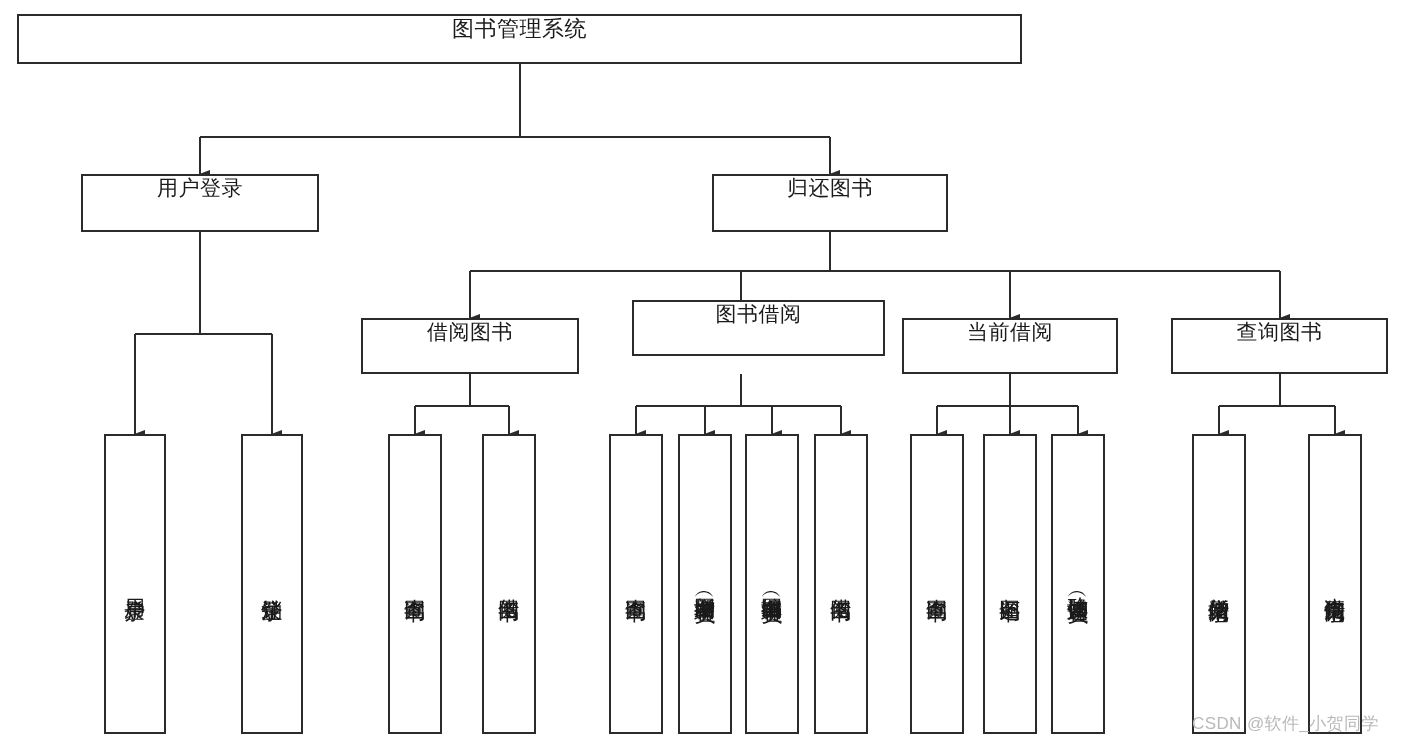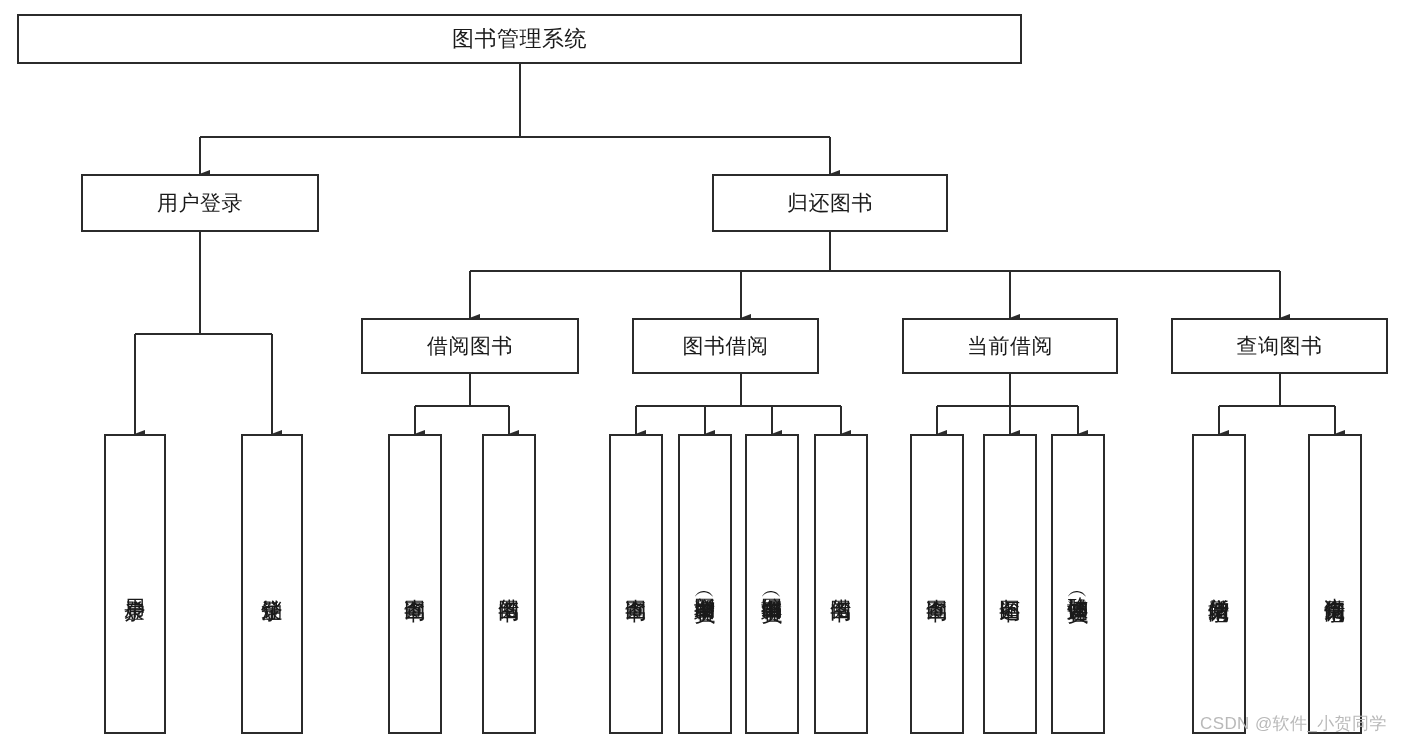--- a/index.html
+++ b/index.html
@@ -27,21 +27,21 @@
     width: 1405px;
     height: 747px;
     pointer-events: none;
   }
   .node {
     position: absolute;
     box-sizing: border-box;
     background: #ffffff;
     border: 2px solid #2b2b2b;
     display: flex;
-    align-items: center;
+    align-items: flex-start;
     justify-content: center;
     overflow: hidden;
   }
   .node-label {
     color: #1a1a1a;
     text-align: center;
     line-height: 1.18;
     white-space: nowrap;
   }
   
@@ -67,21 +67,20 @@
   }
   .watermark {
     position: absolute;
     left: 1192px;
     top: 712px;
     font-size: 17px;
     color: #b9b9b9;
     white-space: nowrap;
     letter-spacing: 0.4px;
     font-family: "Liberation Sans", "DejaVu Sans", sans-serif;
-    padding-left: 8px;
   }
 </style>
 </head>
 <body>
 
 <div id="diagram-root">
 
   <svg class="edges" viewBox="0 0 1405 747" xmlns="http://www.w3.org/2000/svg">
     <defs>
       <marker id="arrowhead" markerWidth="9" markerHeight="11" refX="4.5" refY="10.2" orient="auto" markerUnits="userSpaceOnUse">
@@ -131,21 +130,21 @@
       </div>
       <div class="node horiz" style="left: 81px; top: 174px; width: 238px; height: 58px;">
         <span class="node-label">用户登录</span>
       </div>
       <div class="node horiz" style="left: 712px; top: 174px; width: 236px; height: 58px;">
         <span class="node-label">归还图书</span>
       </div>
       <div class="node horiz" style="left: 361px; top: 318px; width: 218px; height: 56px;">
         <span class="node-label">借阅图书</span>
       </div>
-      <div class="node horiz" style="left: 632px; top: 318px; width: 187px; height: 56px;">
+      <div class="node horiz" style="left: 632px; top: 300px; width: 253px; height: 56px;">
         <span class="node-label">图书借阅</span>
       </div>
       <div class="node horiz" style="left: 902px; top: 318px; width: 216px; height: 56px;">
         <span class="node-label">当前借阅</span>
       </div>
       <div class="node horiz" style="left: 1171px; top: 318px; width: 217px; height: 56px;">
         <span class="node-label">查询图书</span>
       </div>
       <div class="node leaf" style="left: 104px; top: 434px; width: 62px; height: 300px;">
         <span class="node-label">用户登录</span>

